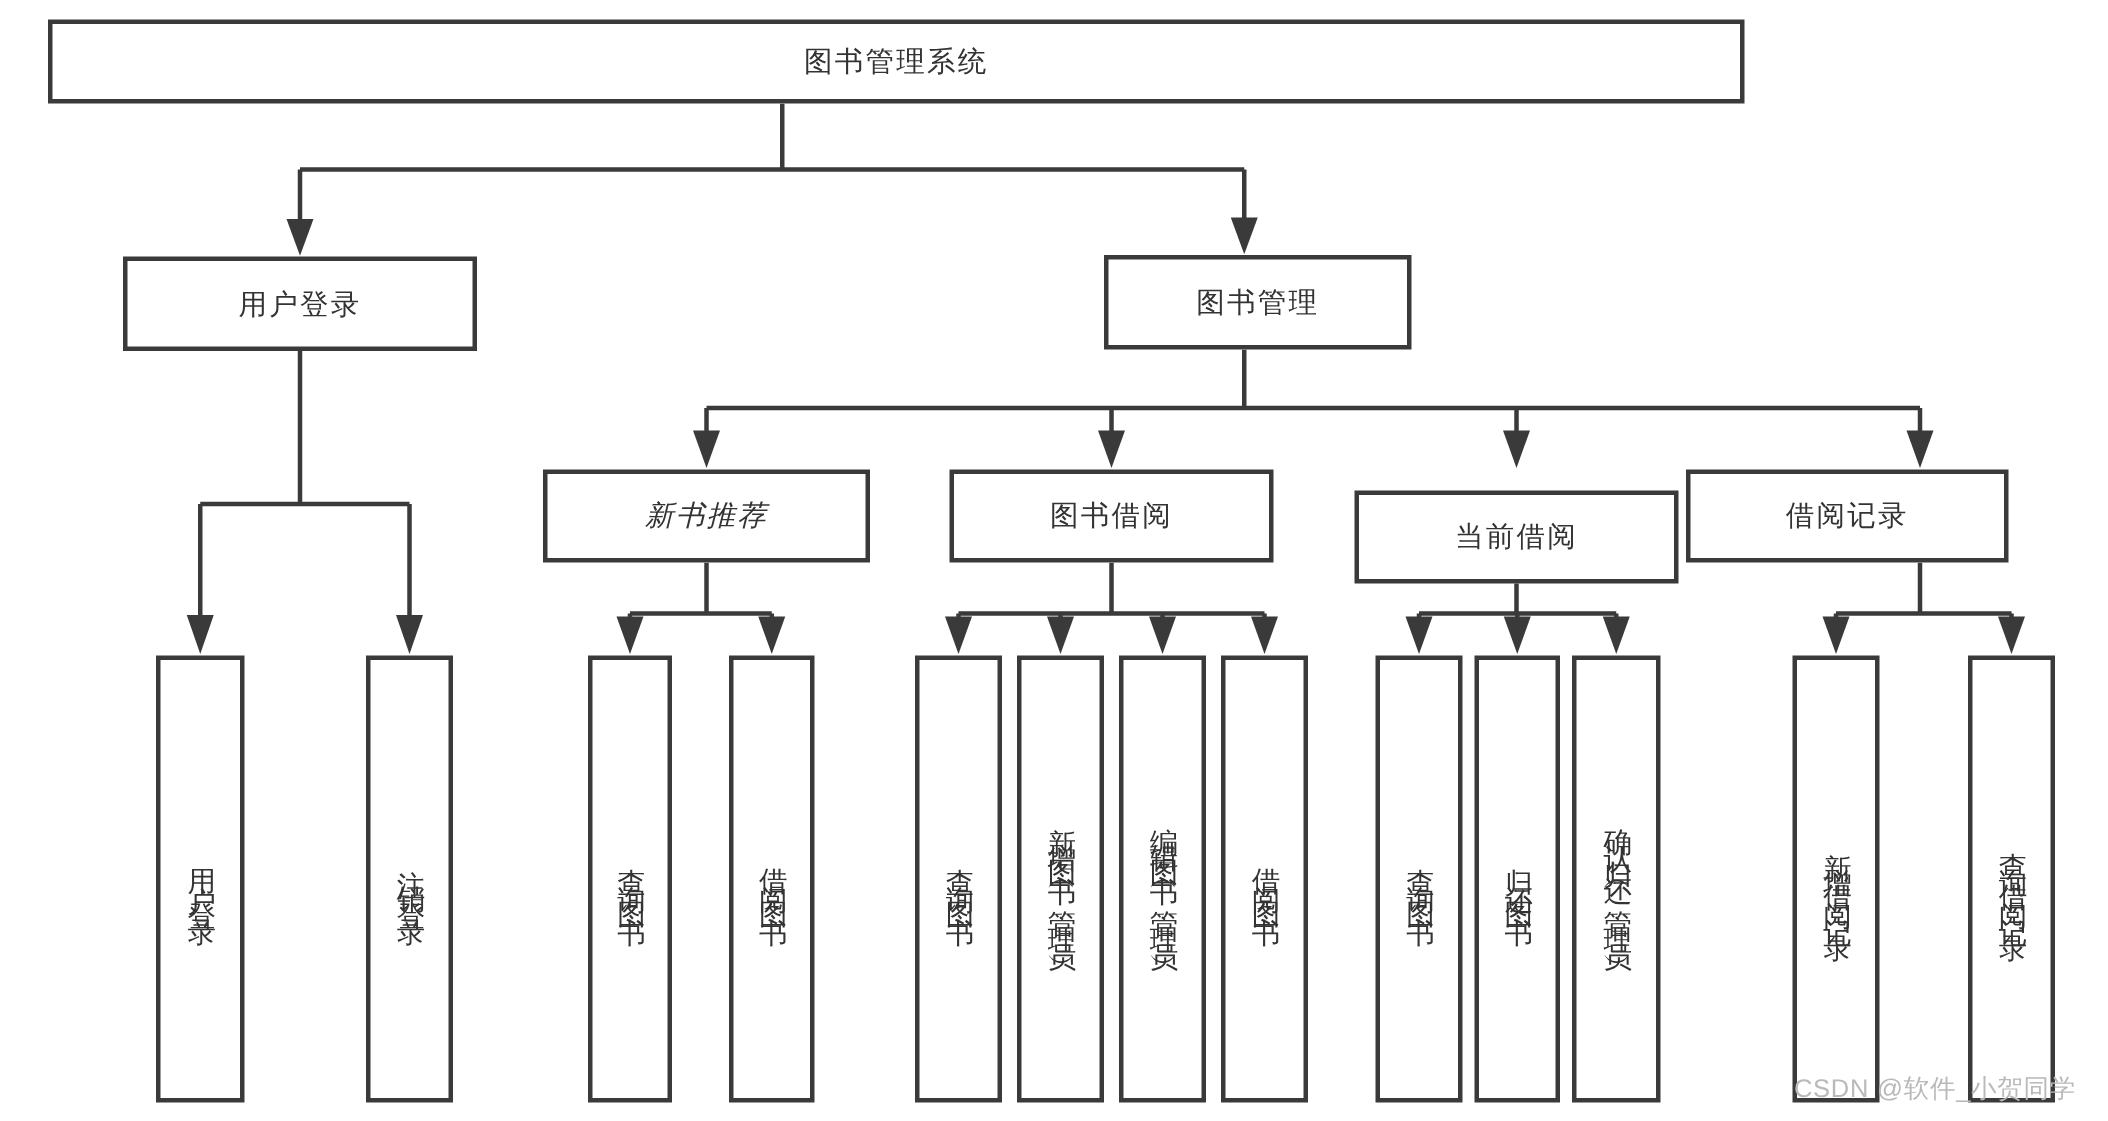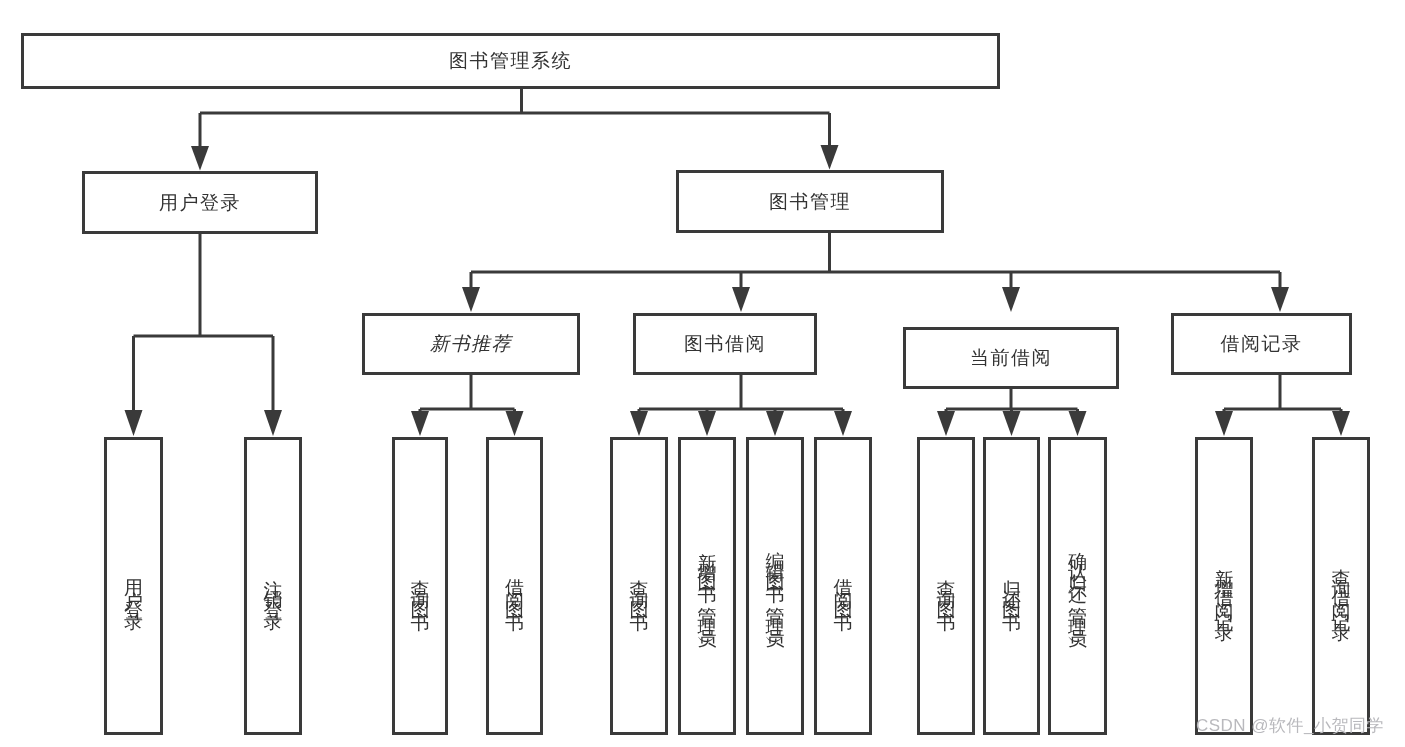--- a/index.html
+++ b/index.html
@@ -97,29 +97,29 @@
       <polygon points="766,411 784,411 775,436"></polygon>
       <polygon points="834,411 852,411 843,436"></polygon>
       <polygon points="937,411 955,411 946,436"></polygon>
       <polygon points="1002.5,411 1020.5,411 1011.5,436"></polygon>
       <polygon points="1068.5,411 1086.5,411 1077.5,436"></polygon>
       <polygon points="1215,411 1233,411 1224,436"></polygon>
       <polygon points="1332,411 1350,411 1341,436"></polygon>
     </g>
   </svg>
 
-  <div class="box" style="left:21px; top:13px; width:979px; height:56px;margin-top:20px;">图书管理系统</div>
+  <div class="box" style="left:32px; top:13px; width:1131px; height:56px;">图书管理系统</div>
 
   <div class="box" style="left:82px; top:171px; width:236px; height:63px;">用户登录</div>
-  <div class="box" style="left:676px; top:170px; width:268px; height:63px;">图书管理</div>
+  <div class="box" style="left:736px; top:170px; width:205px; height:63px;">图书管理</div>
 
   <div class="box" style="left:362px; top:313px; width:218px; height:62px;font-style:italic;">新书推荐</div>
-  <div class="box" style="left:633px; top:313px; width:184px; height:62px;">图书借阅</div>
+  <div class="box" style="left:633px; top:313px; width:216px; height:62px;">图书借阅</div>
   <div class="box" style="left:903px; top:327px; width:216px; height:62px;">当前借阅</div>
-  <div class="box" style="left:1171px; top:313px; width:181px; height:62px;">借阅记录</div>
+  <div class="box" style="left:1124px; top:313px; width:215px; height:62px;">借阅记录</div>
 
   <div class="box leaf" style="left:104px; top:437px; width:59px; height:298px;">
     <span>用户登录</span>
   </div>
   <div class="box leaf" style="left:244px; top:437px; width:58px; height:298px;">
     <span>注销登录</span>
   </div>
 
   <div class="box leaf" style="left:392px; top:437px; width:56px; height:298px;">
     <span>查询图书</span>

